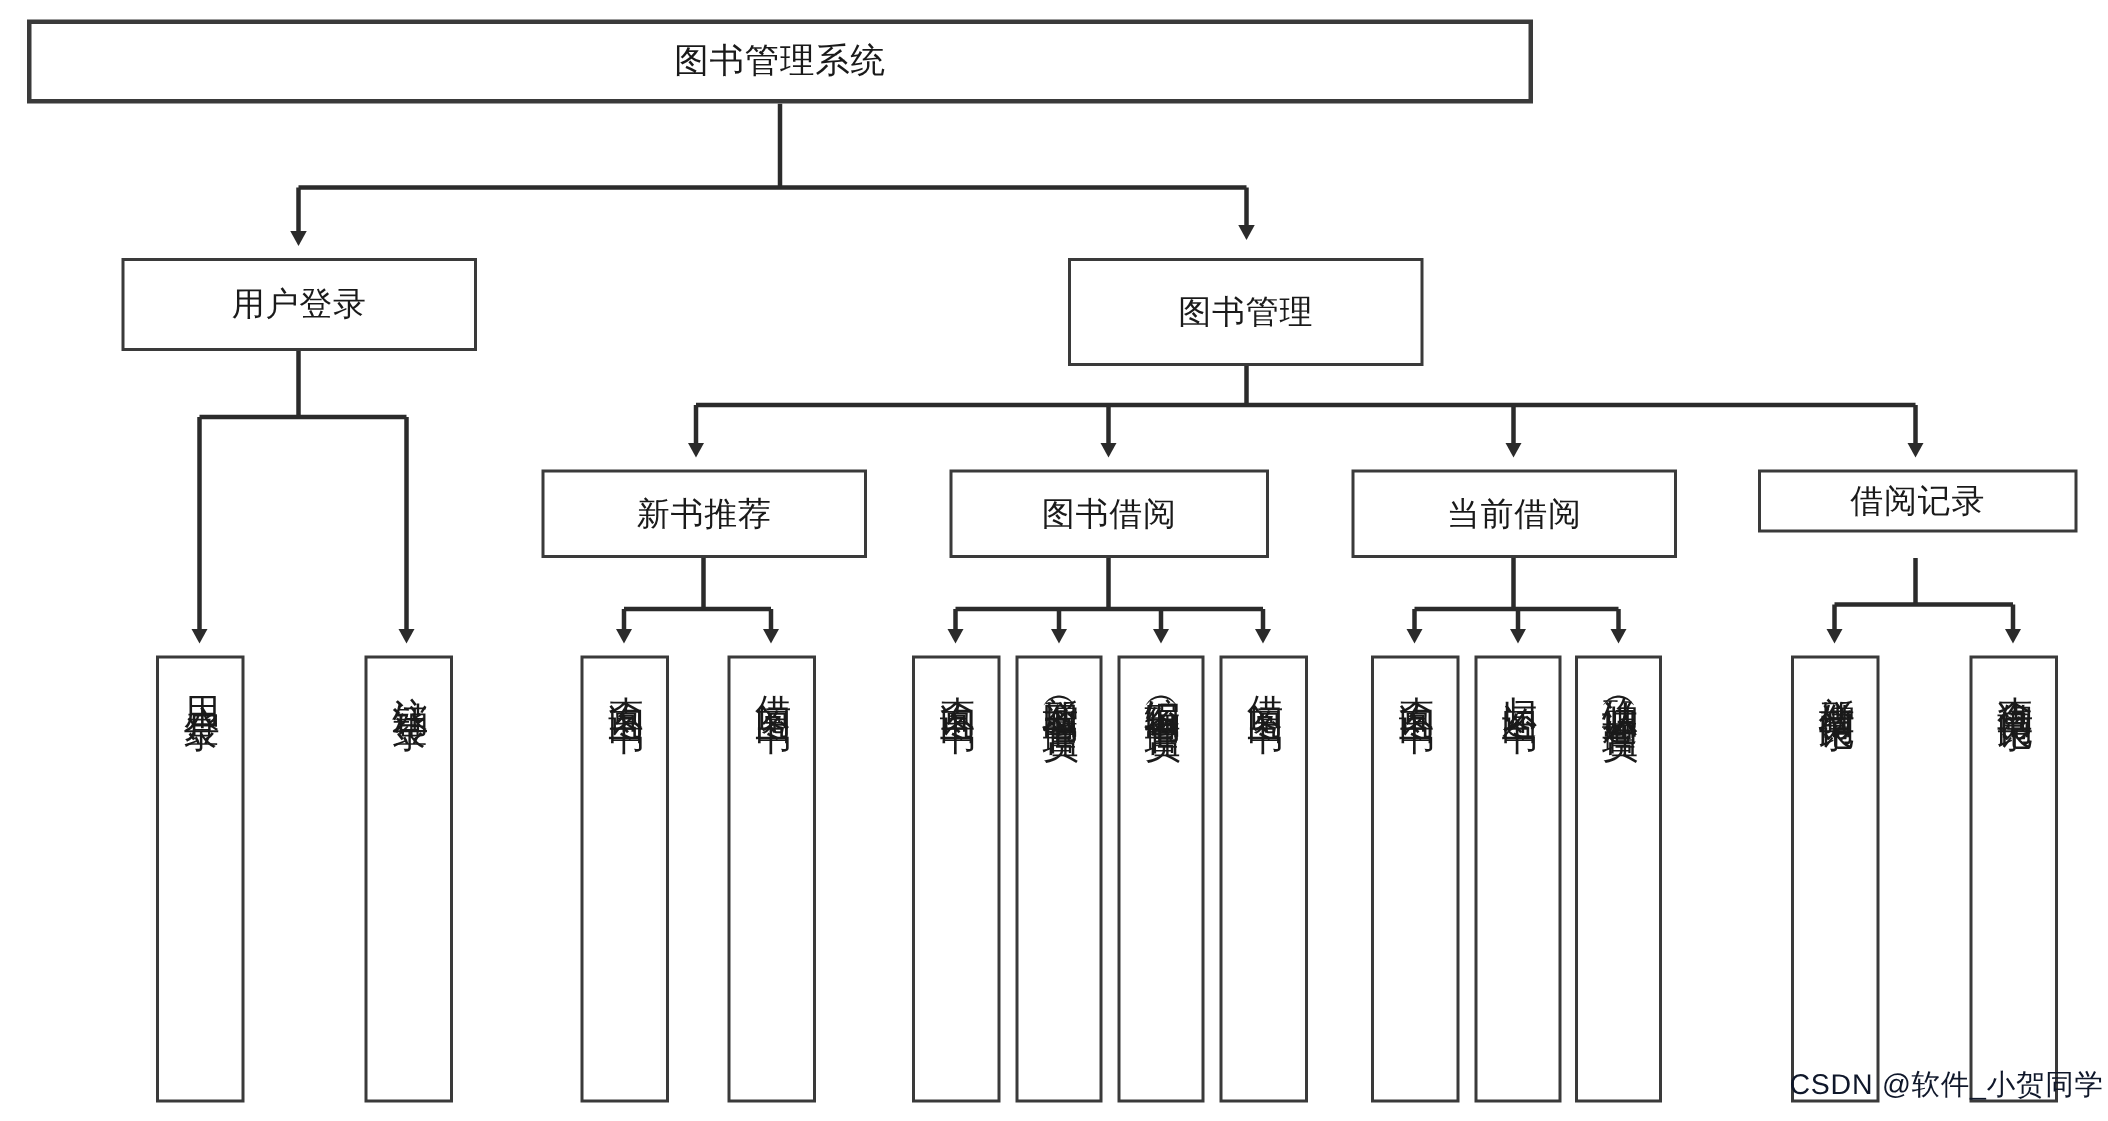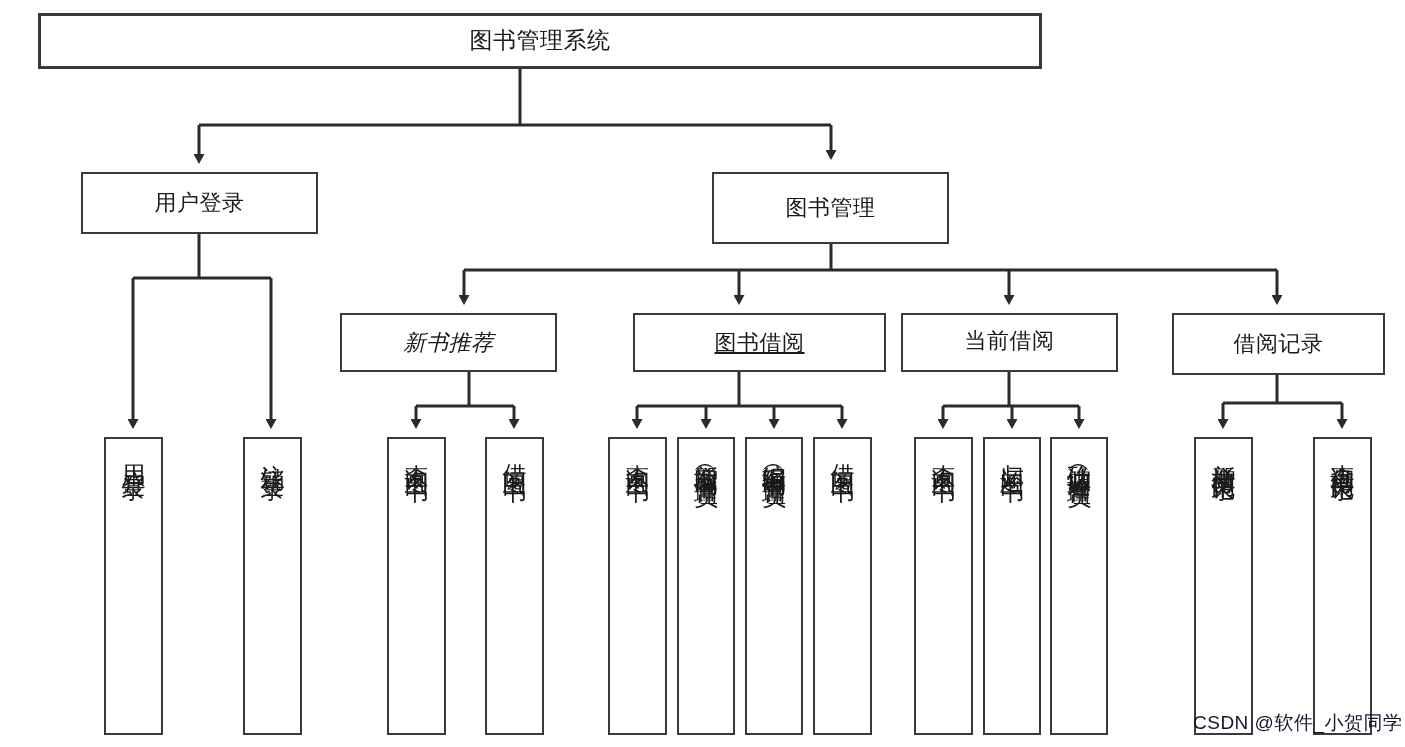--- a/index.html
+++ b/index.html
@@ -29,21 +29,20 @@
     box-sizing: border-box;
     background: #ffffff;
     border: 2px solid #3a3a3a;
     display: flex;
     align-items: center;
     justify-content: center;
     color: #1a1a1a;
   }
   .node.root {
     border-width: 3px;
-    margin-left: 20px;
   }
   .node-label {
     text-align: center;
     line-height: 1.18;
     letter-spacing: 0.5px;
     white-space: nowrap;
   }
   .node.horiz .node-label {
     font-size: 22px;
   }
@@ -135,30 +134,30 @@
     <span class="node-label">图书管理系统</span>
   </div>
 
   <div class="node horiz" style="left:81px; top:172px; width:237px; height:62px;">
     <span class="node-label">用户登录</span>
   </div>
   <div class="node horiz" style="left:712px; top:172px; width:237px; height:72px;">
     <span class="node-label">图书管理</span>
   </div>
 
-  <div class="node horiz" style="left:340px; top:313px; width:217px; height:59px;font-style:italic;">
+  <div class="node horiz" style="left:361px; top:313px; width:217px; height:59px;">
     <span class="node-label">新书推荐</span>
   </div>
-  <div class="node horiz" style="left:633px; top:313px; width:253px; height:59px;text-decoration:underline;">
+  <div class="node horiz" style="left:633px; top:313px; width:213px; height:59px;">
     <span class="node-label">图书借阅</span>
   </div>
-  <div class="node horiz" style="left:901px; top:313px; width:217px; height:59px;font-family:Liberation Mono, monospace;">
+  <div class="node horiz" style="left:901px; top:313px; width:217px; height:59px;">
     <span class="node-label">当前借阅</span>
   </div>
-  <div class="node horiz" style="left:1172px; top:313px; width:213px; height:62px;">
+  <div class="node horiz" style="left:1172px; top:313px; width:213px; height:42px;">
     <span class="node-label">借阅记录</span>
   </div>
 
   <div class="node vert" style="left:104px; top:437px; width:59px; height:298px;">
     <span class="node-label">用户登录</span>
   </div>
   <div class="node vert" style="left:243px; top:437px; width:59px; height:298px;">
     <span class="node-label">注销登录</span>
   </div>
 

